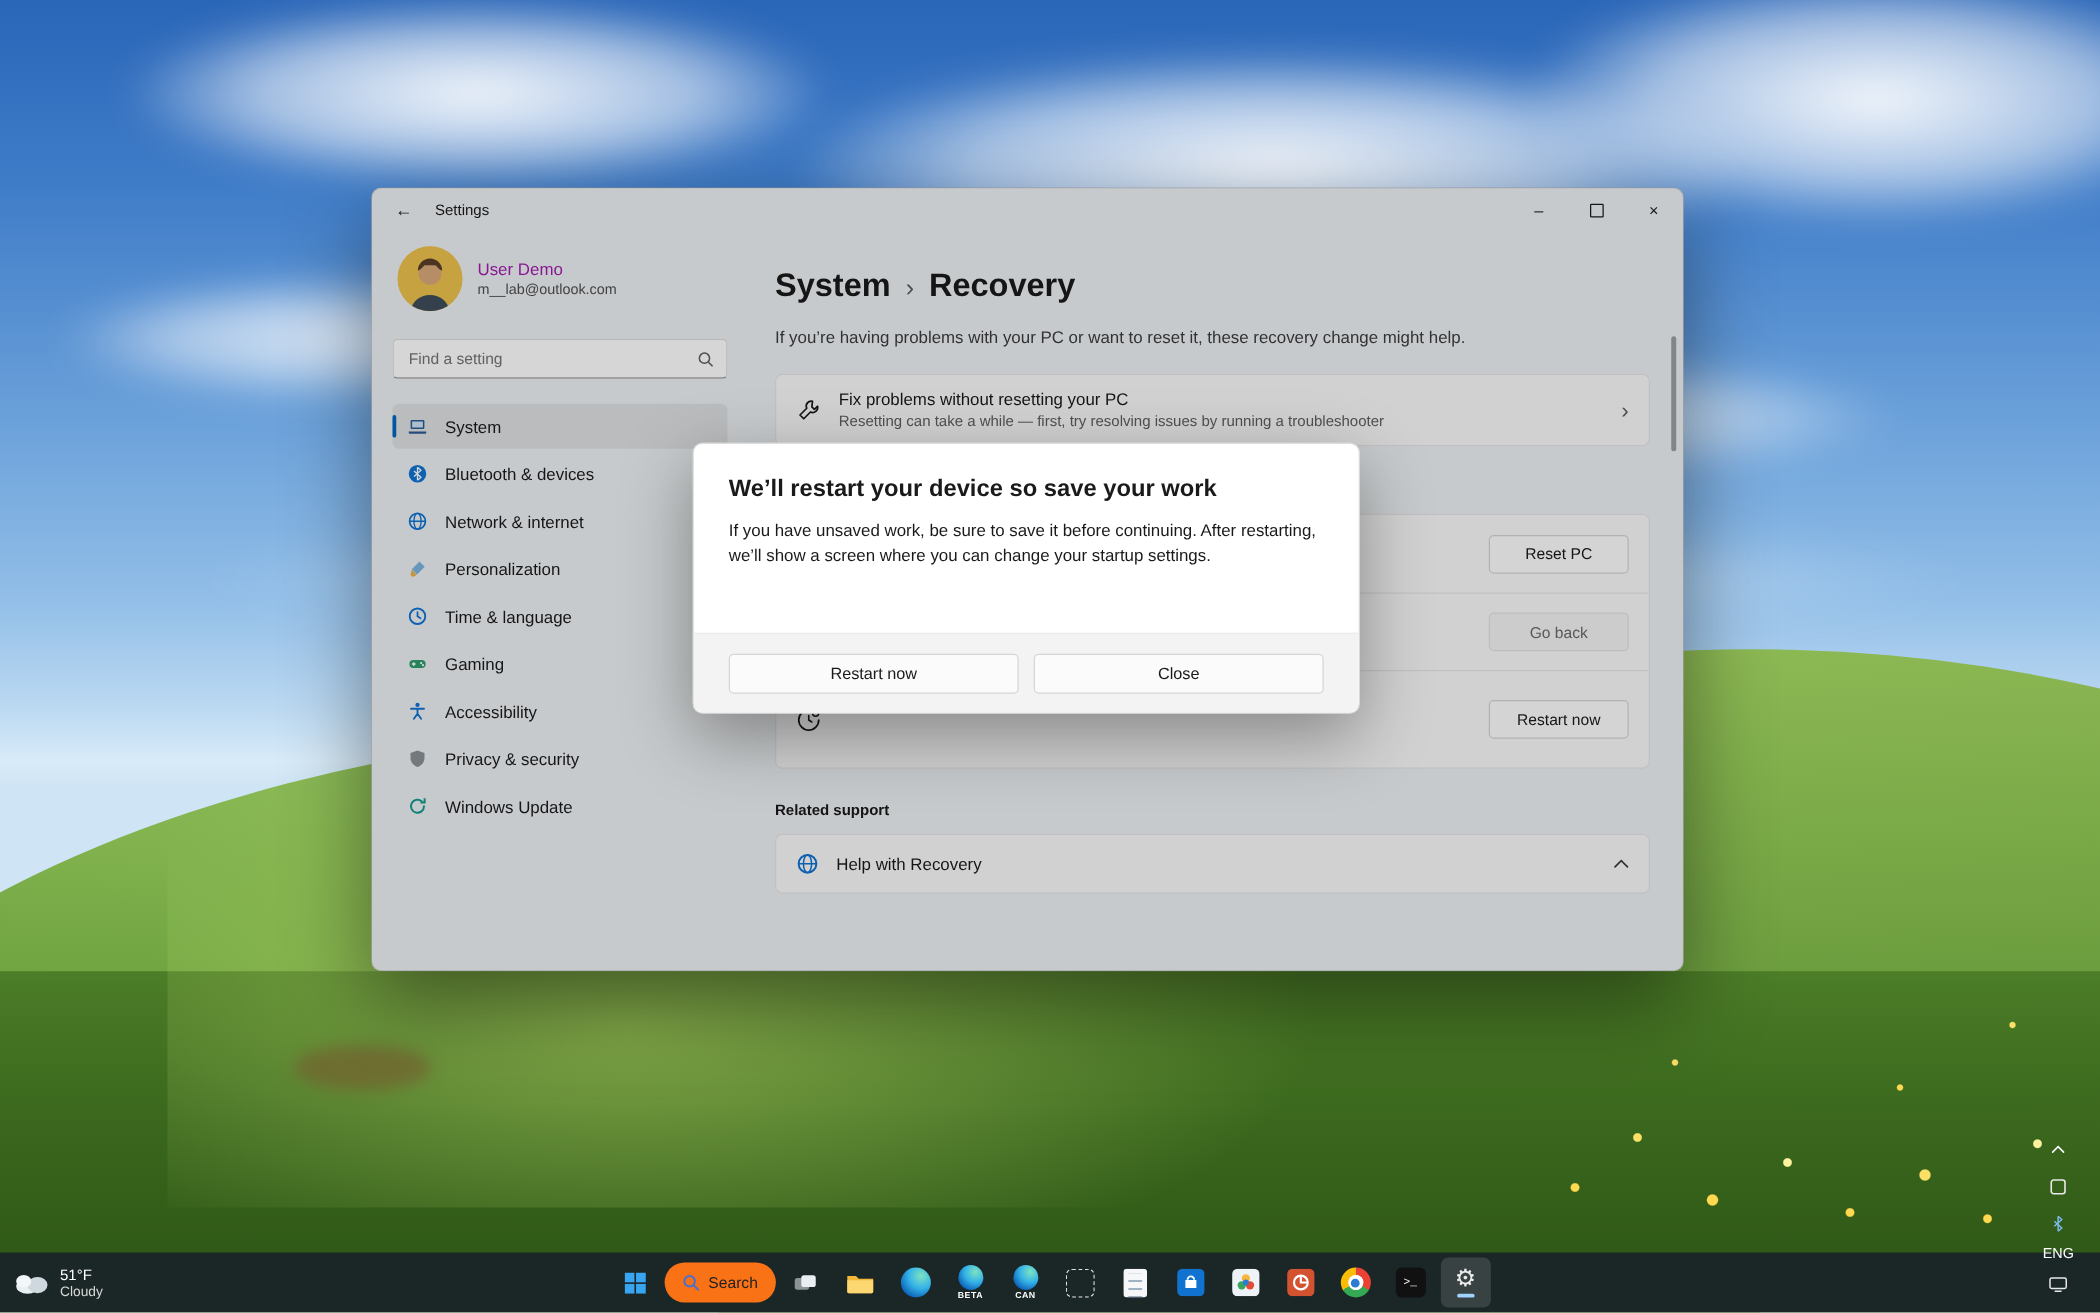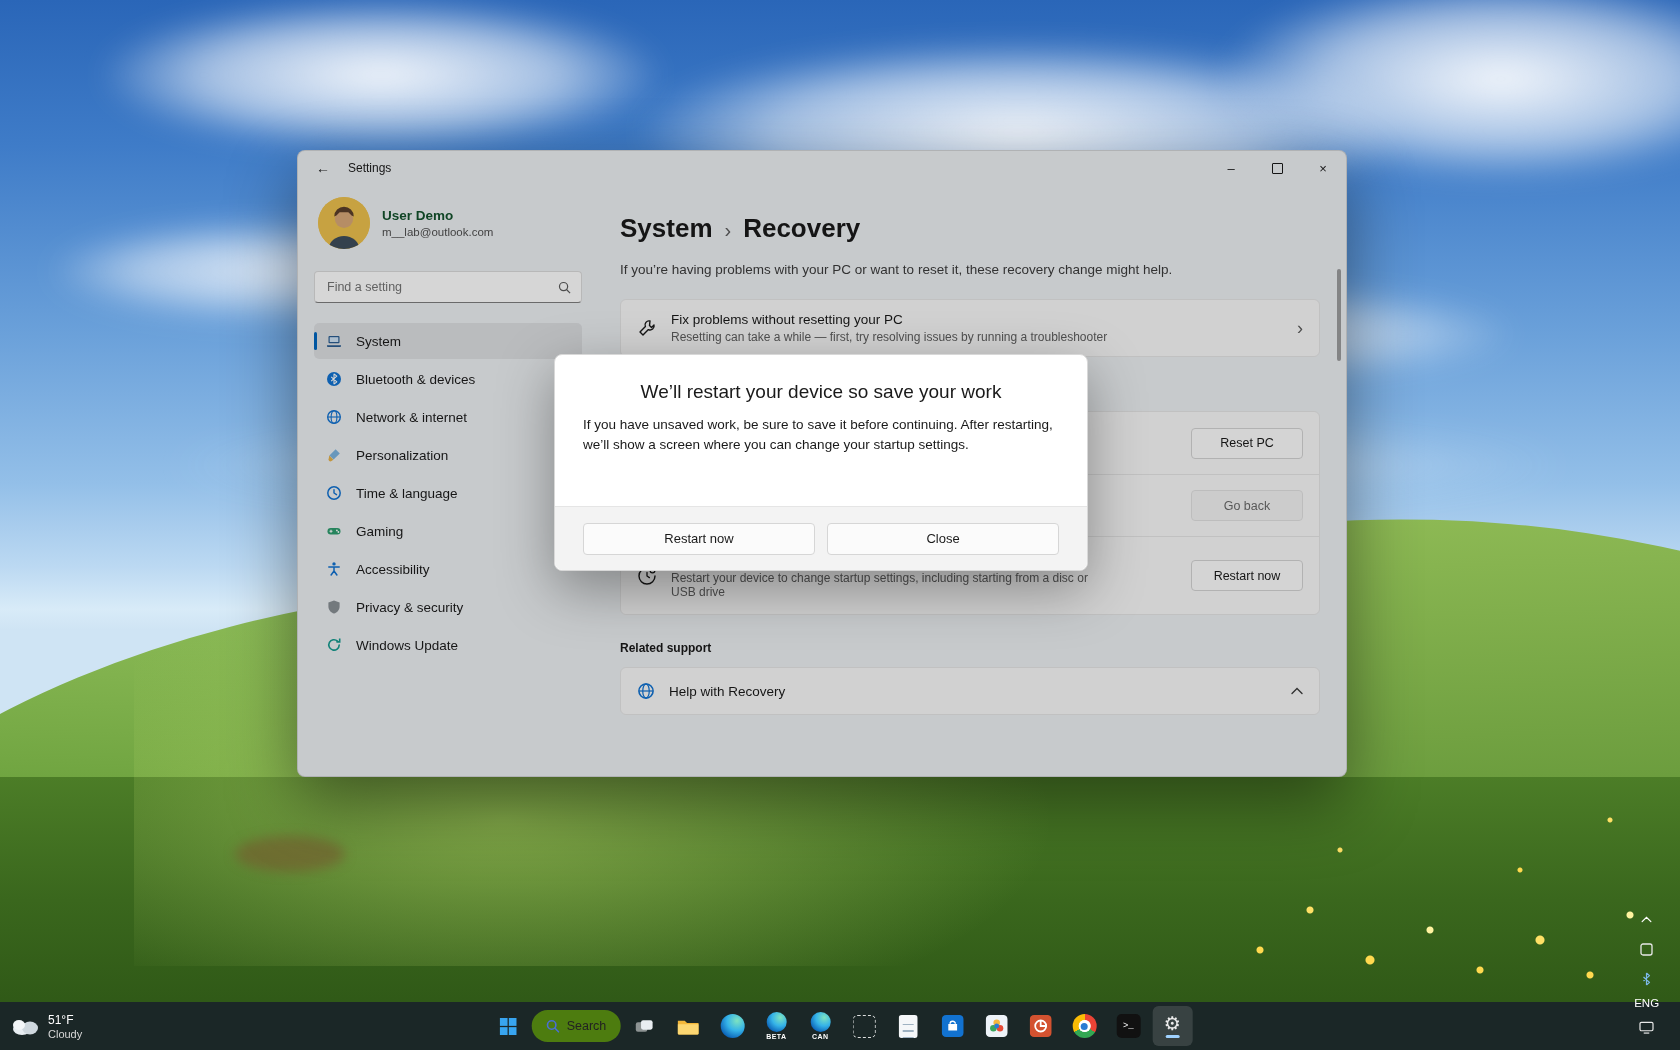--- a/index.html
+++ b/index.html
@@ -53,21 +53,21 @@
   .win-controls{position:absolute;right:0;top:0;display:flex;}
   .wc{width:46px;height:34px;display:flex;align-items:center;justify-content:center;
       font-size:13px;color:#1a1a1a;}
   .wc .maxbox{width:9px;height:9px;border:1px solid #1a1a1a;border-radius:1px;display:block;}
   .win-body{display:flex;height:591px;}
 
   
   .sidebar{width:300px;flex:0 0 300px;padding:2px 16px 0 16px;box-sizing:border-box;}
   .userrow{display:flex;align-items:center;gap:12px;margin-top:10px;padding-left:4px;}
   .avatar{width:52px;height:52px;border-radius:50%;overflow:hidden;background:#edc24e;flex:0 0 52px;}
-  .uname{font-size:13.5px;font-weight:700;color:#14532d;}
+  .uname{font-size:13.5px;font-weight:400;color:#a21caf;}
   .uemail{font-size:11.5px;color:#4f4f4f;margin-top:3px;}
   .searchbox{margin-top:22px;height:30px;background:#fff;border:1px solid #dcdcdc;border-bottom:1.5px solid #7f7f7f;
     border-radius:4px;display:flex;align-items:center;padding:0 10px;}
   .searchbox input{flex:1;border:none;outline:none;background:transparent;font-size:12.5px;color:#333;
     font-family:"Liberation Sans",sans-serif;}
   .navlist{margin-top:20px;display:flex;flex-direction:column;gap:2px;}
   .nav-item{position:relative;height:36px;border-radius:5px;display:flex;align-items:center;gap:14px;
     padding:0 12px;font-size:13.5px;color:#1b1b1b;}
   .nav-item.sel{background:rgba(0,0,0,.065);}
   .nav-item.sel::before{content:"";position:absolute;left:0;top:9px;width:3px;height:18px;border-radius:2px;
@@ -98,38 +98,38 @@
   .related{margin-top:26px;font-size:12px;font-weight:700;color:#1a1a1a;}
   .helpcard{margin-top:12px;height:48px;display:flex;align-items:center;gap:14px;padding:0 16px;box-sizing:border-box;}
   .helplabel{font-size:13.5px;color:#1a1a1a;}
   .scrollthumb{position:absolute;right:5px;top:118px;width:4px;height:92px;border-radius:2px;
     background:rgba(90,90,90,.55);}
   .smoke{position:absolute;inset:0;background:rgba(0,0,0,.16);z-index:6;}
 
   
   .dialog{position:absolute;left:554px;top:354px;width:534px;height:217px;background:#fff;
     border:1px solid #d8d8d8;border-radius:8px;box-shadow:0 18px 55px rgba(0,0,0,.35);z-index:10;box-sizing:border-box;}
-  .dlg-title{padding:26px 28px 0 28px;font-size:19px;font-weight:400;color:#1a1a1a;text-align:center;}
+  .dlg-title{padding:26px 28px 0 28px;font-size:19px;font-weight:700;color:#1a1a1a;}
   .dlg-body{padding:12px 28px 0 28px;font-size:13.5px;color:#1a1a1a;line-height:1.45;}
   .dlg-foot{position:absolute;left:0;right:0;bottom:0;height:64px;background:#f3f3f3;border-top:1px solid #e5e5e5;
     border-radius:0 0 8px 8px;display:flex;align-items:center;gap:12px;padding:0 28px;box-sizing:border-box;}
   .dlg-btn{flex:1;height:32px;background:#fbfbfb;border:1px solid #d6d6d6;border-radius:4px;
     font-size:13px;color:#1a1a1a;font-family:"Liberation Sans",sans-serif;}
 
   
   .taskbar{position:absolute;left:0;right:0;bottom:0;height:48px;background:rgba(26,35,41,.93);
     z-index:20;display:flex;align-items:center;}
   .weather{position:absolute;left:10px;display:flex;align-items:center;gap:8px;color:#fff;}
   .wt1{font-size:12px;}
   .wt2{font-size:11px;color:#d8d8d8;margin-top:1px;}
   .tb-center{position:absolute;left:50%;transform:translateX(-50%);display:flex;align-items:center;gap:4px;}
   .tb-cell{width:40px;height:40px;border-radius:6px;display:flex;flex-direction:column;align-items:center;justify-content:center;}
   .tb-cell.active{background:rgba(255,255,255,.13);}
   .tb-cell.active::after{content:"";width:14px;height:3px;border-radius:2px;background:#9fd2ff;margin-top:2px;}
-  .pill{height:32px;border-radius:16px;background:#4d7c0f;display:flex;align-items:center;gap:7px;
+  .pill{height:32px;border-radius:16px;background:#f97316;display:flex;align-items:center;gap:7px;
     padding:0 14px;color:#222;font-size:12.5px;}
   .ico-circle{width:24px;height:24px;border-radius:50%;}
   .edge-bg{background:radial-gradient(circle at 68% 28%,#7ee3c0 0%,#35b3e8 42%,#0c63b8 78%,#0a4f9e 100%);}
   .badge{font-size:7px;font-weight:700;letter-spacing:.4px;color:#fff;margin-top:1px;}
   .dashed-sq{width:21px;height:21px;border:1.5px dashed rgba(255,255,255,.85);border-radius:5px;}
   .notepad-sq{width:19px;height:23px;background:#f5f7f9;border-radius:3px;
     background-image:repeating-linear-gradient(180deg,transparent 0 5px,#9fb2c2 5px 6.3px);background-size:11px 100%;
     background-position:4px 4px;background-repeat:no-repeat;}
   .chrome{width:24px;height:24px;border-radius:50%;
     background:conic-gradient(#ea4335 0 120deg,#34a853 120deg 240deg,#fbbc05 240deg 360deg);position:relative;}
@@ -329,24 +329,20 @@
         </div>
         <div class="grow r2">
           <button class="btn dis">Go back</button>
         </div>
         <div class="grow r3">
           <svg width="20" height="20" viewBox="0 0 20 20">
             <path d="M10 2 a8 8 0 1 0 8 8" fill="none" stroke="#1a1a1a" stroke-width="1.4" stroke-linecap="round"></path>
             <circle cx="15.5" cy="4.5" r="2.4" fill="none" stroke="#1a1a1a" stroke-width="1.2"></circle>
             <path d="M10 6.5 V10 l2.4 1.6" fill="none" stroke="#1a1a1a" stroke-width="1.3" stroke-linecap="round"></path>
           </svg>
-          <div>
-            <div class="advtitle">Advanced startup</div>
-            <div class="advdesc">Restart your device to change startup settings, including starting from a disc or USB drive</div>
-          </div>
           <button class="btn">Restart now</button>
         </div>
       </div>
 
       <div class="related">Related support</div>
 
       <div class="card helpcard">
         <svg width="18" height="18" viewBox="0 0 16 16">
           <circle cx="8" cy="8" r="6.3" fill="none" stroke="#1173d2" stroke-width="1.4"></circle>
           <ellipse cx="8" cy="8" rx="2.9" ry="6.3" fill="none" stroke="#1173d2" stroke-width="1.1"></ellipse>

